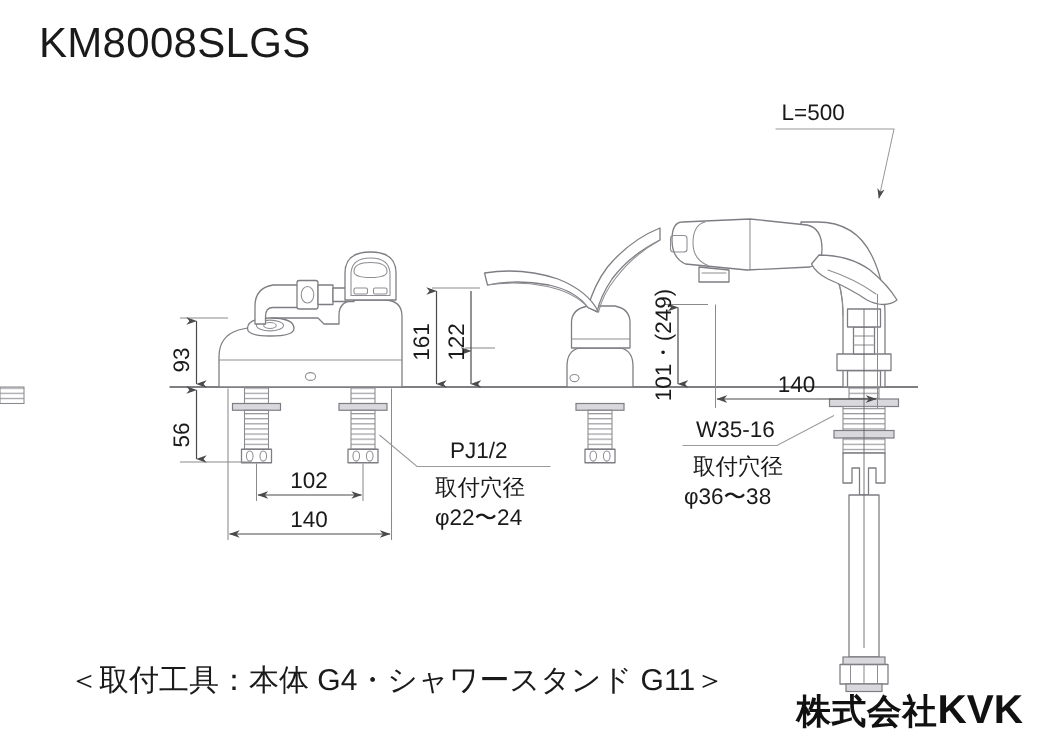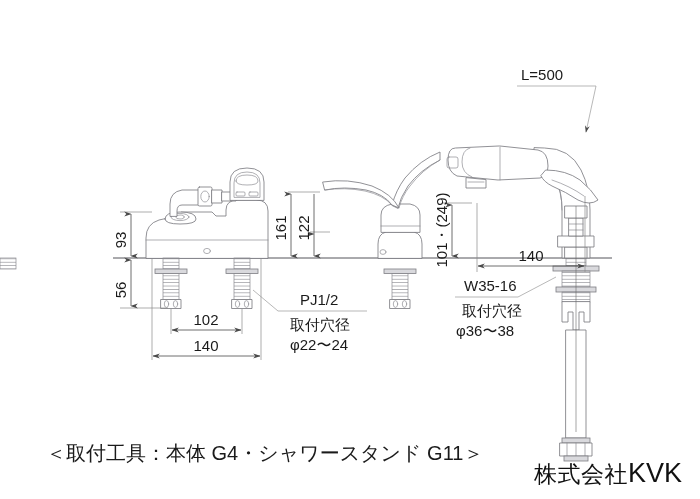--- a/index.html
+++ b/index.html
@@ -31,21 +31,21 @@
     top: 440px;
     font-size: 20px;
     color: #1a1a1a;
     white-space: nowrap;
   }
   #logo {
     position: absolute;
     right: 18px;
     top: 458px;
     font-size: 23px;
-    font-weight: normal;
+    font-weight: bold;
     color: #111111;
     white-space: nowrap;
     letter-spacing: 0.5px;
     margin-left: 32px;
   }
   #logo .kvk-latin { font-size: 27px; letter-spacing: 0px; }
   svg#drawing {
     position: absolute;
     left: 0;
     top: 0;
@@ -106,20 +106,21 @@
     font-size: 15px;
     fill: #1a1a1a;
   }
   .arrowfill { fill: #4a4a4a; }
 </style>
 </head>
 <body>
 
 <div id="page">
 
+  <div id="title">KM8008SLGS</div>
 
   <svg id="drawing" viewBox="0 0 700 499">
     <defs>
       <marker id="ar-r" markerWidth="9" markerHeight="7" refX="8.5" refY="3.5" orient="auto">
         <path d="M0,0.4 L9,3.5 L0,6.6 L2.6,3.5 Z" class="arrowfill"></path>
       </marker>
       <marker id="ar-l" markerWidth="9" markerHeight="7" refX="0.5" refY="3.5" orient="auto">
         <path d="M9,0.4 L0,3.5 L9,6.6 L6.4,3.5 Z" class="arrowfill"></path>
       </marker>
       <marker id="ar-u" markerWidth="7" markerHeight="9" refX="3.5" refY="0.5" orient="auto">

